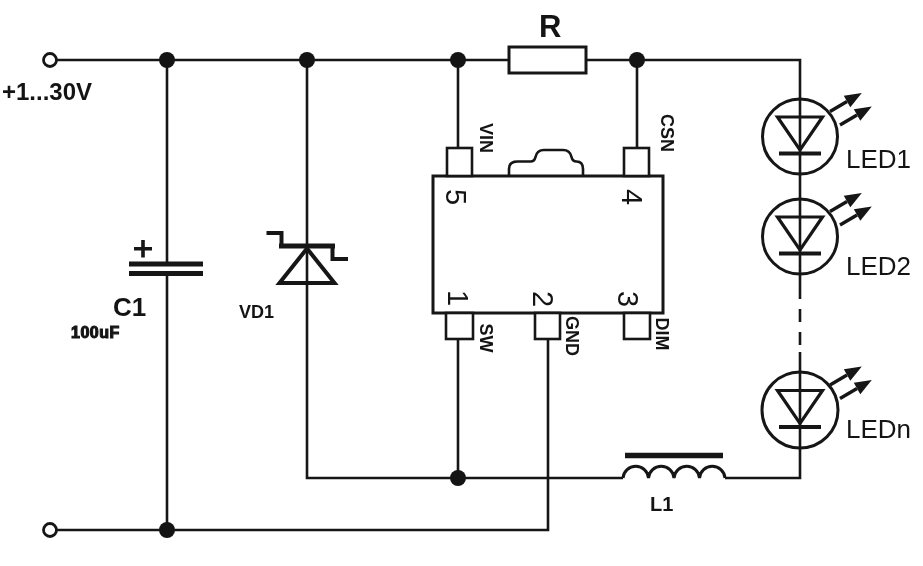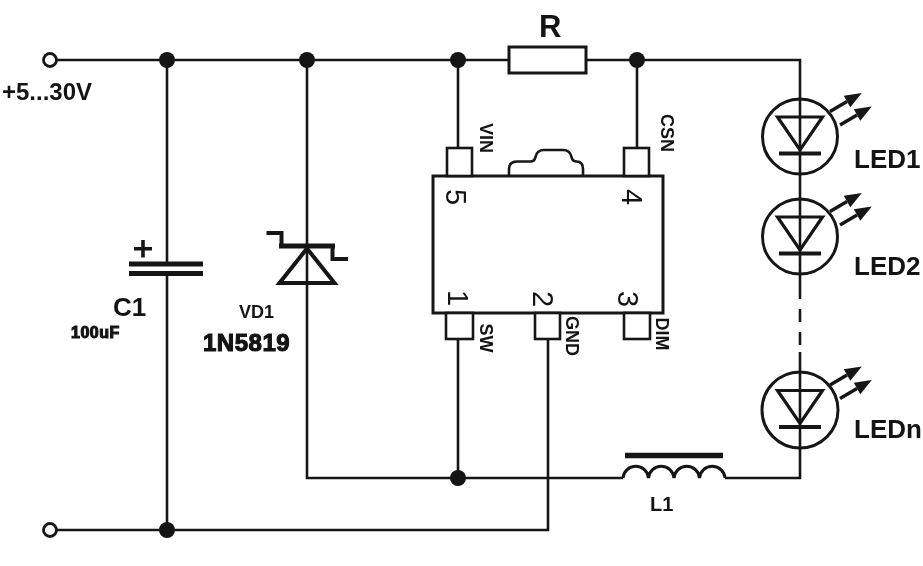--- a/index.html
+++ b/index.html
@@ -7,21 +7,21 @@
     position:relative;width:923px;height:566px;background:#ffffff;
     font-family:"Liberation Sans",sans-serif;overflow:hidden;
   }
   .stage svg{position:absolute;left:0;top:0;}
   .lbl{position:absolute;color:#141414;white-space:nowrap;line-height:1;}
   .rot{transform:translate(-50%,-50%) rotate(90deg);transform-origin:center;}
   .heavy{font-weight:700;-webkit-text-stroke:1.1px #141414;letter-spacing:0.5px;}
   .ref{font-weight:700;}
   .pinnum{font-size:29px;font-weight:400;}
   .pinname{font-size:18px;font-weight:700;}
-  .ledlbl{font-size:26px;font-weight:700;margin-left:8px;}
+  .ledlbl{font-size:26px;font-weight:400;}
 </style>
 </head>
 <body>
 
 <div class="stage">
 
   <svg width="923" height="566" viewBox="0 0 923 566">
     <defs>
       <g id="led-arrows">
         <path d="M30,-25 L47,-35" stroke="#161616" stroke-width="3.4" fill="none"></path>
@@ -101,27 +101,26 @@
         <circle cx="637" cy="60" r="8"></circle>
         <circle cx="458" cy="478" r="8"></circle>
         <circle cx="167" cy="530" r="8"></circle>
       </g>
 
       <circle cx="50" cy="60" r="6.5" fill="#ffffff" stroke-width="2.8"></circle>
       <circle cx="50" cy="530" r="6.5" fill="#ffffff" stroke-width="2.8"></circle>
     </g>
   </svg>
 
-  <div class="lbl" style="left:2px;top:80px;font-size:24px;font-weight:700;">+5...30V</div>
+  <div class="lbl" style="left:2px;top:80px;font-size:24px;font-weight:700;">+1...30V</div>
 
   <div class="lbl ref" style="left:113px;top:294px;font-size:26px;">C1</div>
   <div class="lbl heavy" style="left:71px;top:325px;font-size:16px;">100uF</div>
 
   <div class="lbl ref" style="left:239px;top:303px;font-size:18px;">VD1</div>
-  <div class="lbl heavy" style="left:203px;top:331px;font-size:24px;">1N5819</div>
 
   <div class="lbl ref" style="left:539px;top:11px;font-size:31px;">R</div>
 
   <div class="lbl ref" style="left:650px;top:494px;font-size:20px;">L1</div>
 
   <div class="lbl rot pinnum" style="left:455px;top:197px;">5</div>
   <div class="lbl rot pinnum" style="left:631px;top:197px;">4</div>
   <div class="lbl rot pinnum" style="left:457px;top:298px;">1</div>
   <div class="lbl rot pinnum" style="left:542px;top:299px;">2</div>
   <div class="lbl rot pinnum" style="left:627px;top:299px;">3</div>

